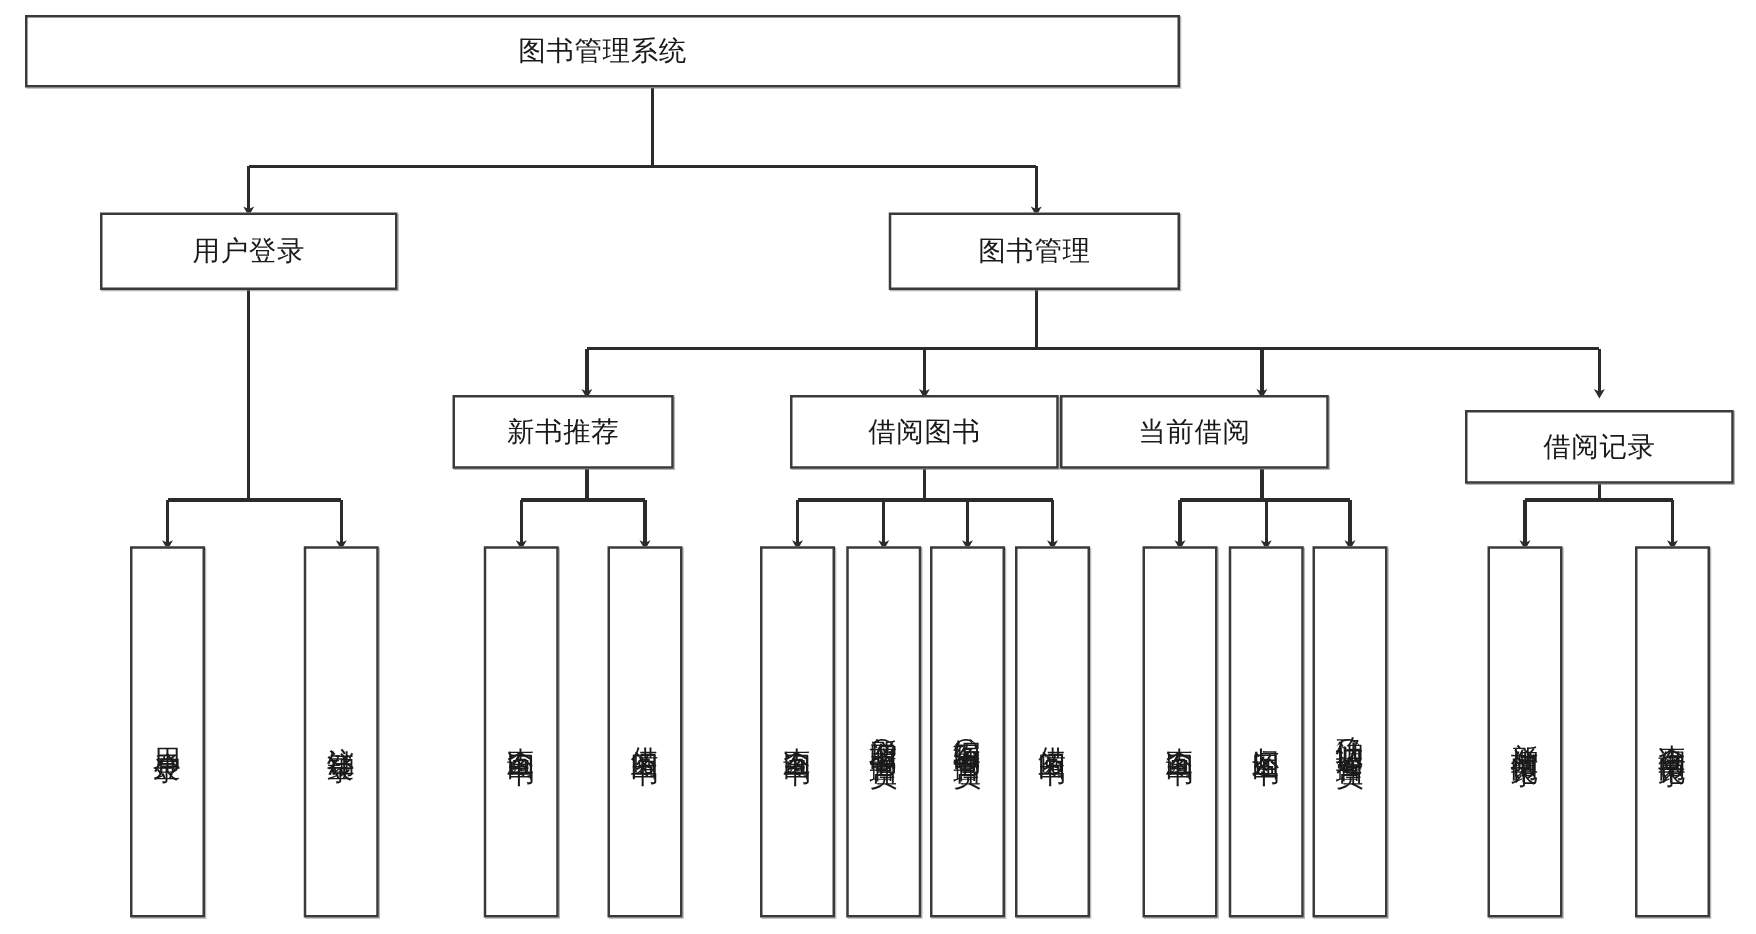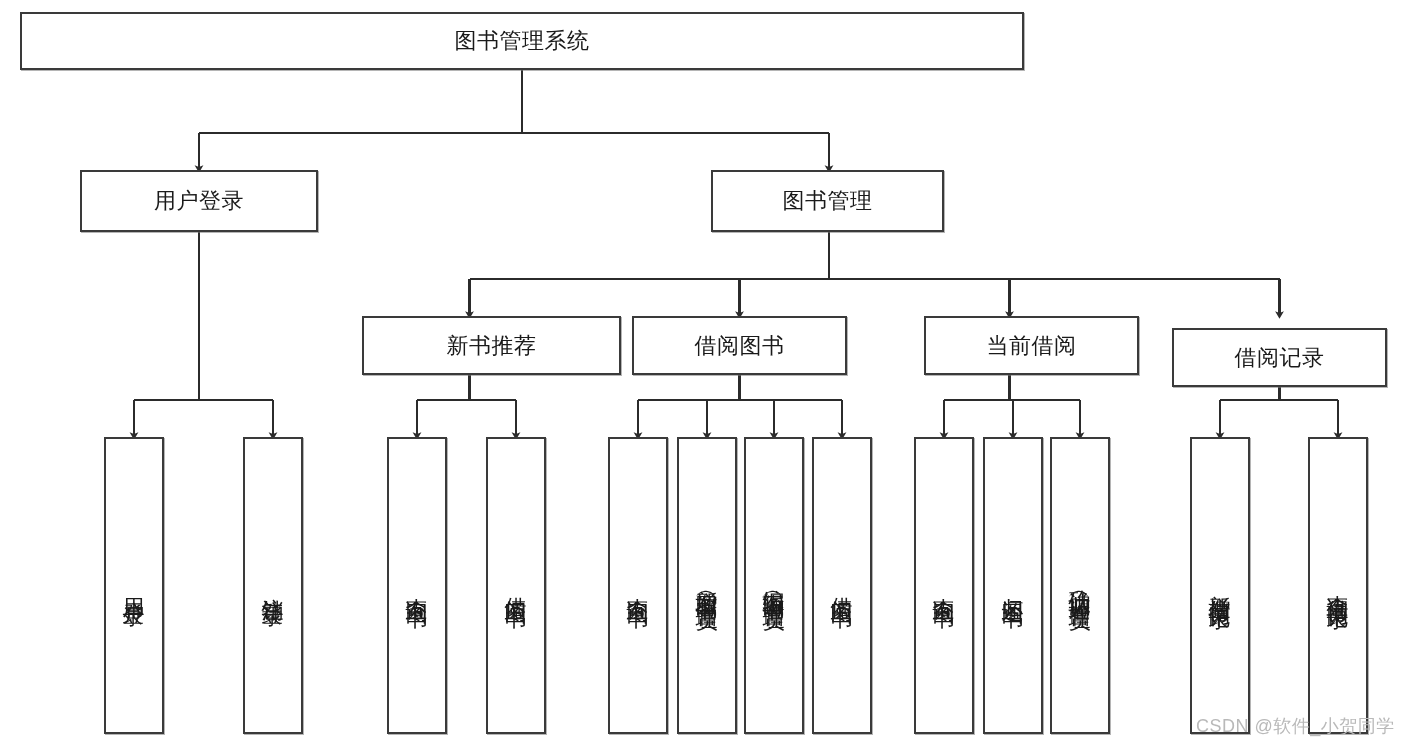--- a/index.html
+++ b/index.html
@@ -108,36 +108,36 @@
         <path d="M1013,400 L1013,436" fill="none" stroke="#2b2b2b" stroke-width="2.6" shape-rendering="crispEdges" marker-end="url(#arrowhead)"></path>
         <path d="M1080,400 L1080,436" fill="none" stroke="#2b2b2b" stroke-width="2.6" shape-rendering="crispEdges" marker-end="url(#arrowhead)"></path>
         <path d="M1279.5,375 L1279.5,400" fill="none" stroke="#2b2b2b" stroke-width="2.6" shape-rendering="crispEdges"></path>
         <path d="M1220,400 L1338,400" fill="none" stroke="#2b2b2b" stroke-width="2.6" shape-rendering="crispEdges"></path>
         <path d="M1220,400 L1220,436" fill="none" stroke="#2b2b2b" stroke-width="2.6" shape-rendering="crispEdges" marker-end="url(#arrowhead)"></path>
         <path d="M1338,400 L1338,436" fill="none" stroke="#2b2b2b" stroke-width="2.6" shape-rendering="crispEdges" marker-end="url(#arrowhead)"></path>
       </g>
   </svg>
 
   <div id="nodes">
-      <div class="node horizontal" style="left: 20px; top: 12px; width: 1004px; height: 58px;">
+      <div class="node horizontal" style="left: 20px; top: 12px; width: 924px; height: 58px;">
         <span class="label">图书管理系统</span>
       </div>
       <div class="node horizontal" style="left: 80px; top: 170px; width: 238px; height: 62px;">
         <span class="label">用户登录</span>
       </div>
       <div class="node horizontal" style="left: 711px; top: 170px; width: 233px; height: 62px;">
         <span class="label">图书管理</span>
       </div>
-      <div class="node horizontal" style="left: 362px; top: 316px; width: 259px; height: 59px;">
+      <div class="node horizontal" style="left: 362px; top: 316px; width: 177px; height: 59px;">
         <span class="label">新书推荐</span>
       </div>
       <div class="node horizontal" style="left: 632px; top: 316px; width: 215px; height: 59px;">
         <span class="label">借阅图书</span>
       </div>
-      <div class="node horizontal" style="left: 924px; top: 316px; width: 215px; height: 59px;">
+      <div class="node horizontal" style="left: 848px; top: 316px; width: 215px; height: 59px;">
         <span class="label">当前借阅</span>
       </div>
       <div class="node horizontal" style="left: 1172px; top: 316px; width: 215px; height: 59px; margin-top: 12px;">
         <span class="label">借阅记录</span>
       </div>
       <div class="node vertical" style="left: 104px; top: 437px; width: 60px; height: 297px;">
         <span class="label">用户登录</span>
       </div>
       <div class="node vertical" style="left: 243px; top: 437px; width: 60px; height: 297px;">
         <span class="label">注销登录</span>
@@ -170,15 +170,14 @@
         <span class="label">确认归还（管理员）</span>
       </div>
       <div class="node vertical" style="left: 1190px; top: 437px; width: 60px; height: 297px;">
         <span class="label">新增借阅记录</span>
       </div>
       <div class="node vertical" style="left: 1308px; top: 437px; width: 60px; height: 297px;">
         <span class="label">查询借阅记录</span>
       </div>
     </div>
 
-  <div class="watermark" style="left:1196px; top:714px;">CSDN @软件_小贺同学</div>
 
 </div>
 
 </body></html>

